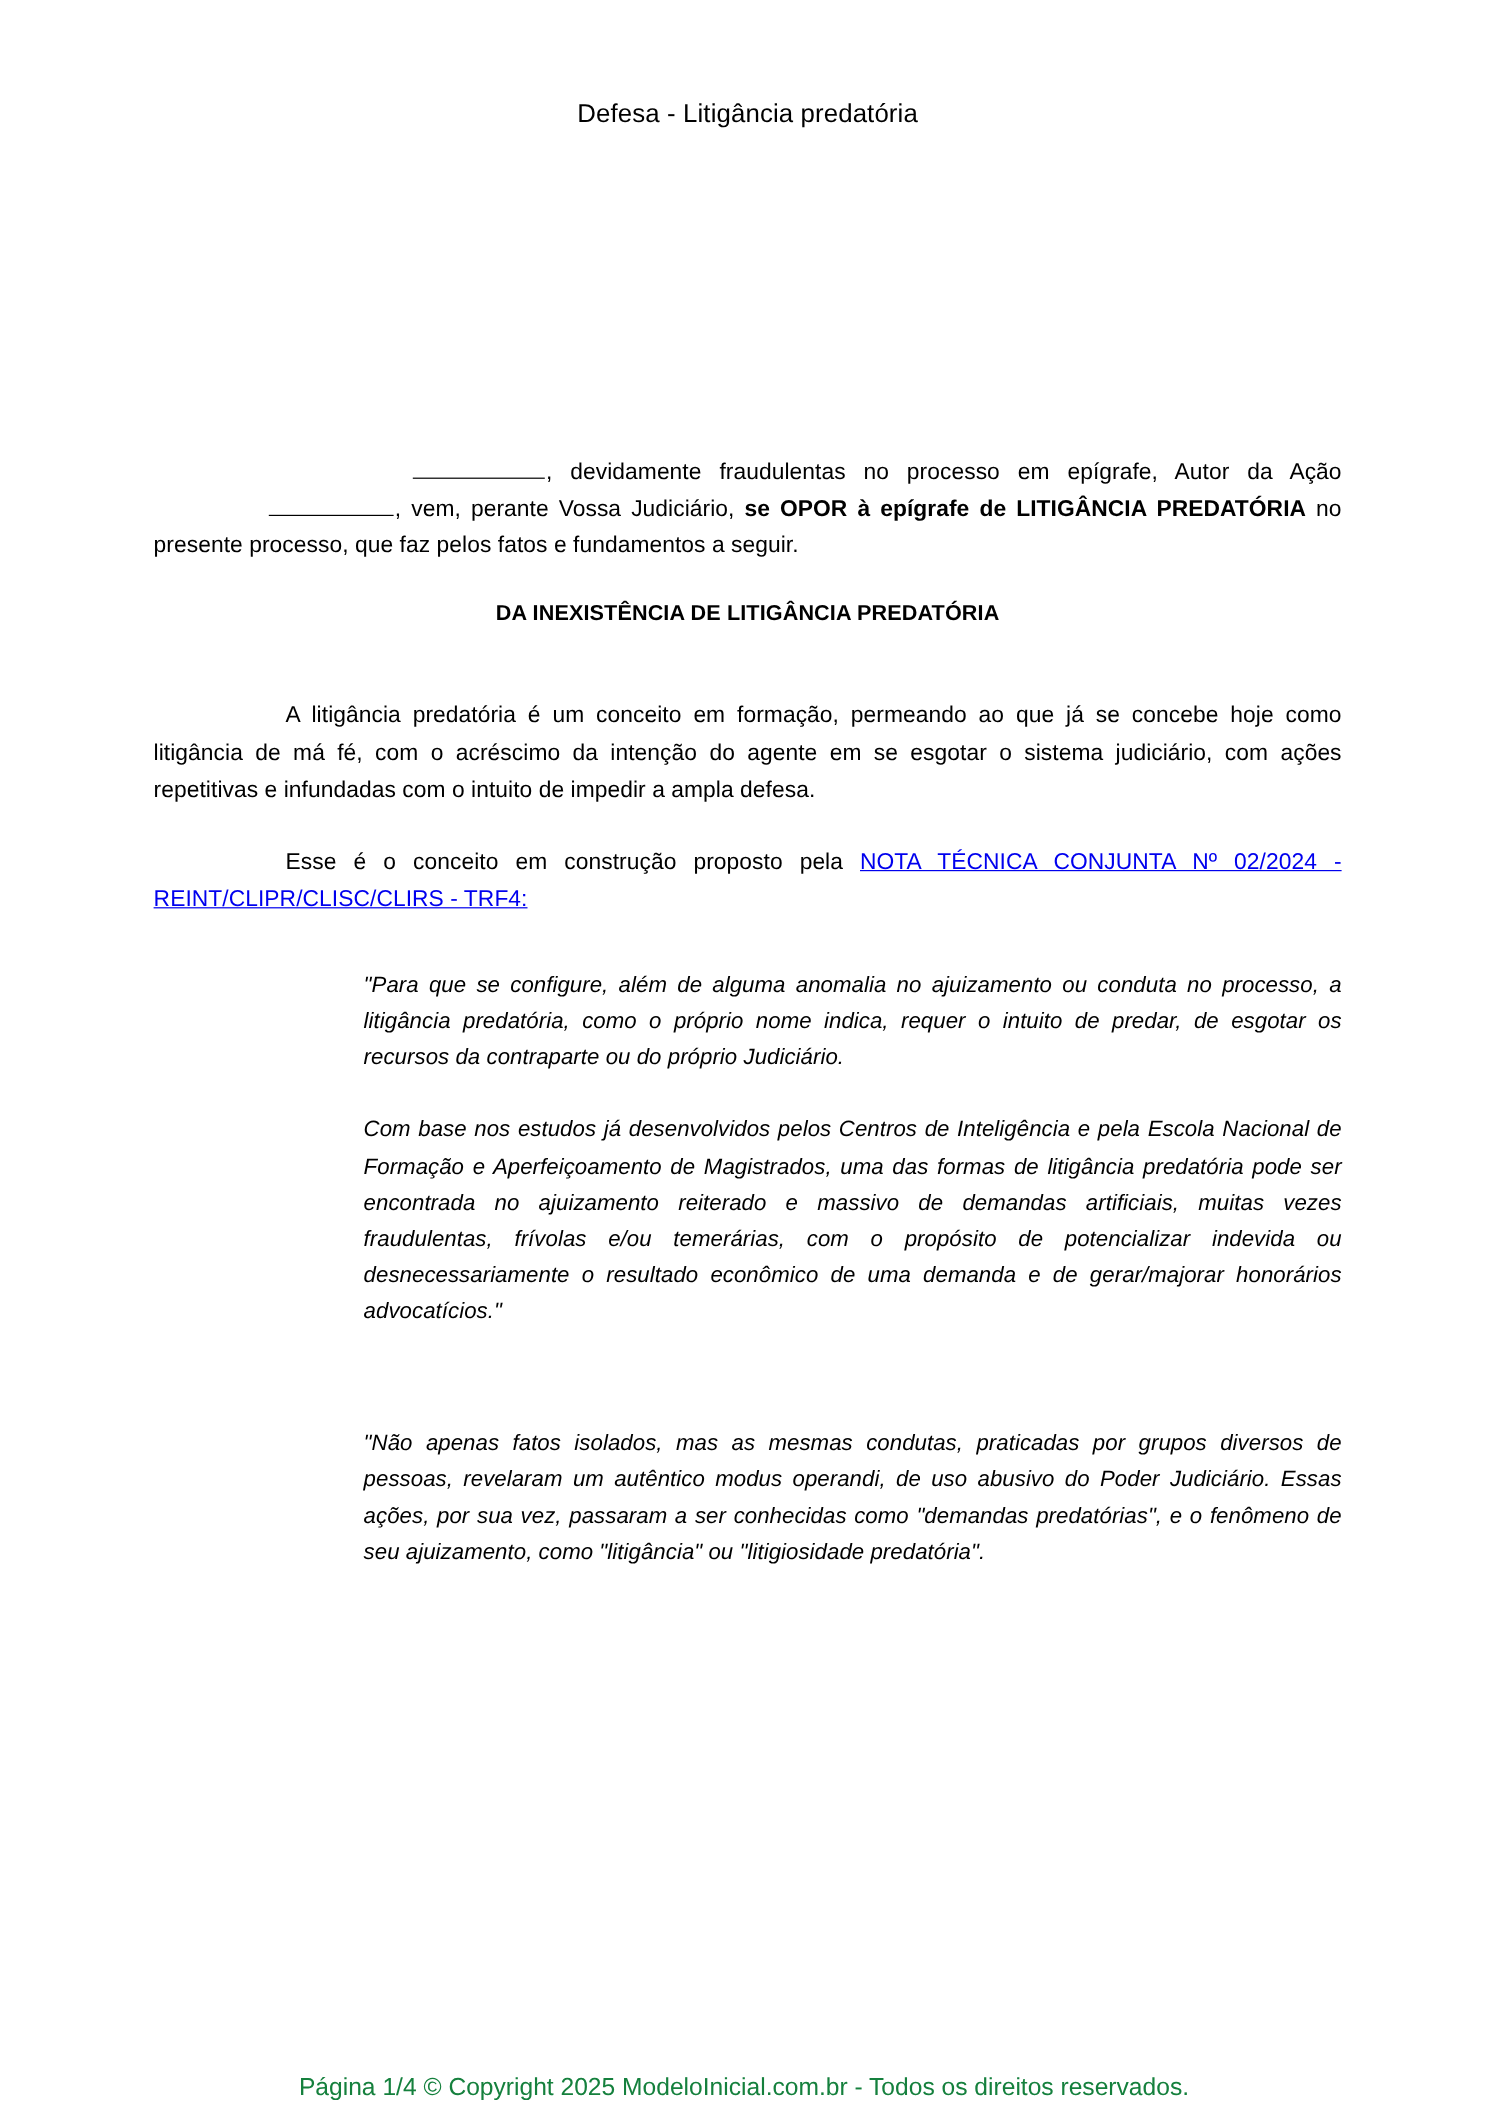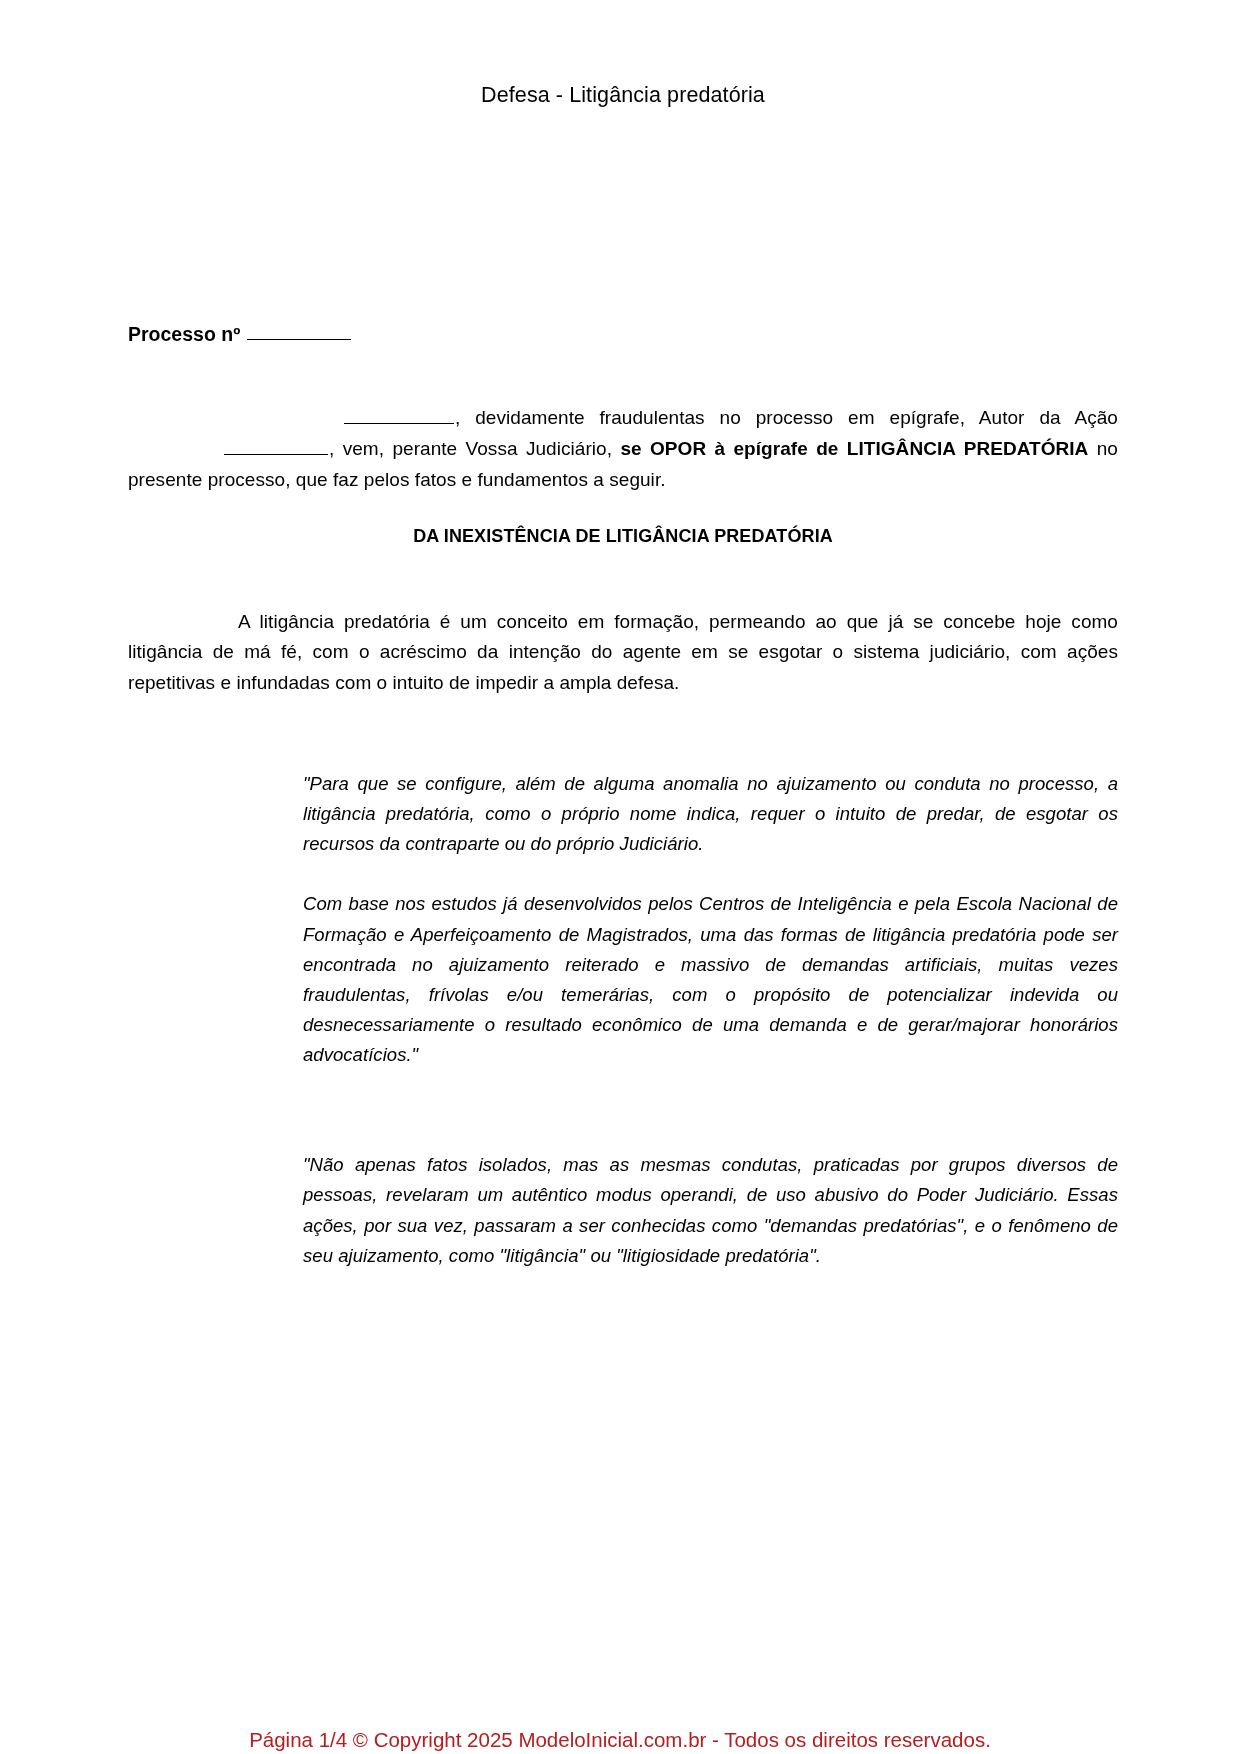--- a/index.html
+++ b/index.html
@@ -92,37 +92,33 @@
     letter-spacing: 0.05px;
   }
 
   .footer {
     position: absolute;
     left: 0;
     right: 0;
     bottom: 38px;
     text-align: center;
     font-size: 20.5px;
-    color: #b91c1c;
+    color: #15803d;
   }
 </style>
 </head>
 <body>
 
 <div class="page">
 
   <div class="doc-title">Defesa - Litigância predatória</div>
 
 
   <div class="spacer-1"></div>
 
-  <div class="processo">
-    <span>Processo nº</span>
-    <span class="blank blank-md"></span>
-  </div>
 
   <div class="spacer-2"></div>
 
   <p class="body">
     <span style="display:inline-block;width:215px"></span><span class="blank blank-lg"></span><span>, devidamente fraudulentas no processo em epígrafe, Autor da</span>
     <span>Ação</span>
     <span style="display:inline-block;width:95px"></span><span class="blank blank-md"></span><span>, vem, perante Vossa Judiciário,</span>
     <b>se OPOR à epígrafe de</b>
     <b>LITIGÂNCIA PREDATÓRIA</b><span> no presente processo, que faz pelos fatos e fundamentos a seguir.</span>
   </p>
@@ -133,20 +129,23 @@
 
   <div class="gap-md"></div>
 
 
   <div class="gap-md"></div>
 
   <p class="body indent">A litigância predatória é um conceito em formação, permeando ao que já se concebe hoje como litigância de má fé, com o acréscimo da intenção do agente em se esgotar o sistema judiciário, com ações repetitivas e infundadas com o intuito de impedir a ampla defesa.</p>
 
   <div class="gap-md"></div>
 
+  <p class="body indent">
+    <span>Esse é o conceito em construção proposto pela </span><a class="link">NOTA TÉCNICA CONJUNTA Nº 02/2024 - REINT/CLIPR/CLISC/CLIRS - TRF4:</a>
+  </p>
 
   <div class="gap-lg"></div>
 
   <p class="quote">"Para que se configure, além de alguma anomalia no ajuizamento ou conduta no processo, a litigância predatória, como o próprio nome indica, requer o intuito de predar, de esgotar os recursos da contraparte ou do próprio Judiciário.</p>
 
   <div class="gap-md"></div>
 
   <p class="quote">Com base nos estudos já desenvolvidos pelos Centros de Inteligência e pela Escola Nacional de Formação e Aperfeiçoamento de Magistrados, uma das formas de litigância predatória pode ser encontrada no ajuizamento reiterado e massivo de demandas artificiais, muitas vezes fraudulentas, frívolas e/ou temerárias, com o propósito de potencializar indevida ou desnecessariamente o resultado econômico de uma demanda e de gerar/majorar honorários advocatícios."</p>
 
   <div class="gap-lg"></div>

